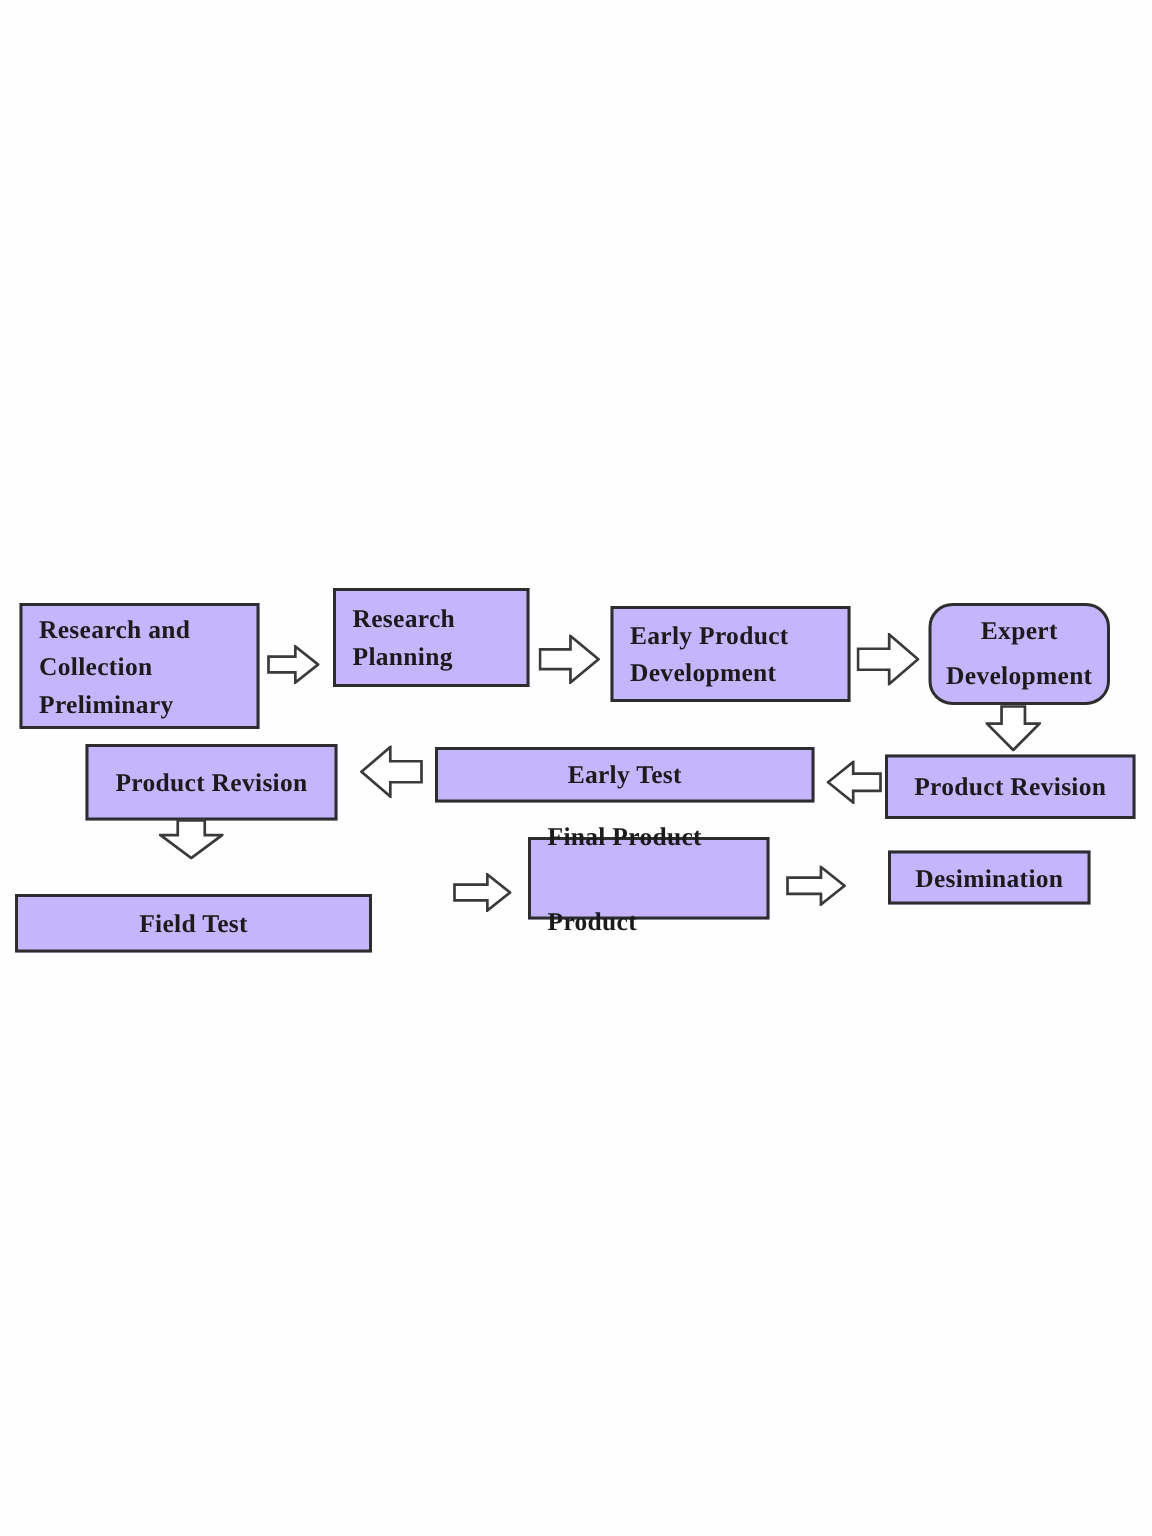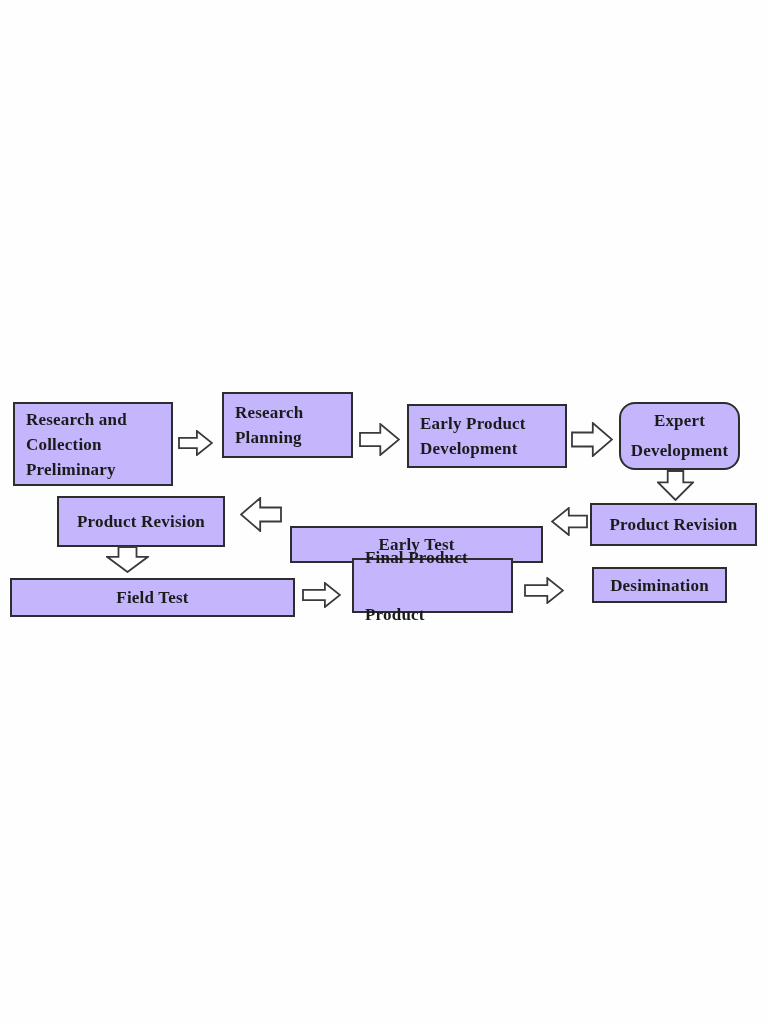--- a/index.html
+++ b/index.html
@@ -106,41 +106,41 @@
   <div class="node align-center" style="left:57px; top:496px; width:168px; height:51px;">
     <span>Product Revision</span>
   </div>
 
   <div class="block-arrow" style="left:240px; top:497px; width:42px; height:35px;">
       <svg viewBox="0 0 42 35" xmlns="http://www.w3.org/2000/svg">
         <polygon points="41,10.5 20.2,10.5 20.2,1 1,17.5 20.2,34 20.2,24.5 41,24.5" fill="#ffffff" stroke="#3a3a3a" stroke-width="1.8" stroke-linejoin="miter"></polygon>
       </svg>
     </div>
 
-  <div class="node align-center" style="left:290px; top:498px; width:253px; height:37px;margin-top:28px;">
+  <div class="node align-center" style="left:290px; top:498px; width:253px; height:37px;">
     <span>Early Test</span>
   </div>
 
   <div class="block-arrow" style="left:551px; top:507px; width:37px; height:29px;">
       <svg viewBox="0 0 37 29" xmlns="http://www.w3.org/2000/svg">
         <polygon points="36,8.7 17.8,8.7 17.8,1 1,14.5 17.8,28 17.8,20.3 36,20.3" fill="#ffffff" stroke="#3a3a3a" stroke-width="1.8" stroke-linejoin="miter"></polygon>
       </svg>
     </div>
 
   <div class="node align-center" style="left:590px; top:503px; width:167px; height:43px;">
     <span>Product Revision</span>
   </div>
 
   <div class="block-arrow" style="left:106px; top:546px; width:43px; height:27px;">
       <svg viewBox="0 0 43 27" xmlns="http://www.w3.org/2000/svg">
         <polygon points="12.5,1 12.5,10.8 1,10.8 21.5,26 42,10.8 30.5,10.8 30.5,1" fill="#ffffff" stroke="#3a3a3a" stroke-width="1.8" stroke-linejoin="miter"></polygon>
       </svg>
     </div>
 
-  <div class="node align-center" style="left:10px; top:578px; width:285px; height:39px;">
+  <div class="node align-center" style="left:10px; top:596px; width:238px; height:39px;">
     <span>Field Test</span>
   </div>
 
   <div class="block-arrow" style="left:302px; top:582px; width:39px; height:26px;">
       <svg viewBox="0 0 39 26" xmlns="http://www.w3.org/2000/svg">
         <polygon points="1,7.8 22.9,7.8 22.9,1 38,13 22.9,25 22.9,18.2 1,18.2" fill="#ffffff" stroke="#3a3a3a" stroke-width="1.8" stroke-linejoin="miter"></polygon>
       </svg>
     </div>
 
   <div class="node align-left" style="left:352px; top:558px; width:161px; height:55px;gap:32px;">

